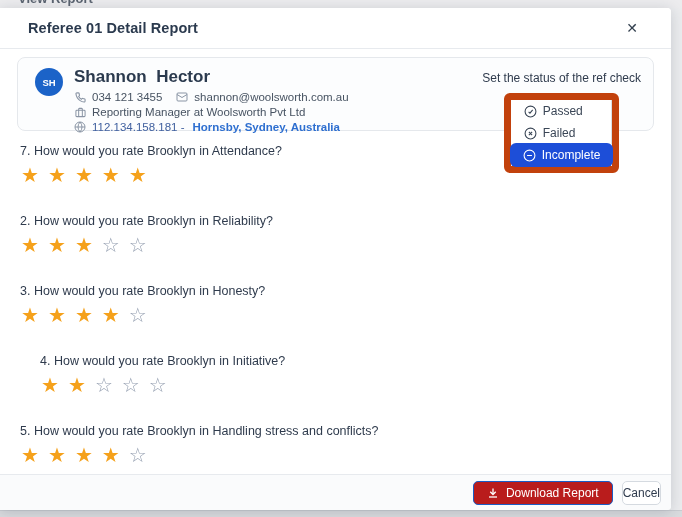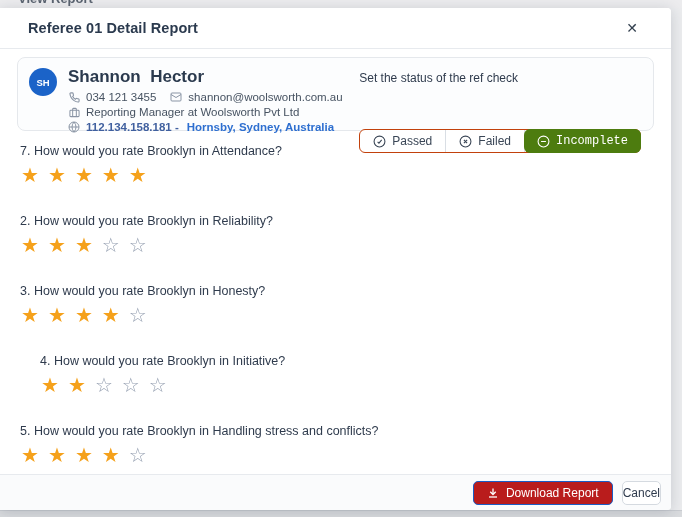--- a/index.html
+++ b/index.html
@@ -37,50 +37,49 @@
   .close-btn {
     width:22px; height:22px; display:flex; align-items:center; justify-content:center;
     font-size:14px; color:#33404f; cursor:pointer; user-select:none;
   }
   .modal-body { position:absolute; top:41px; left:0; right:0; bottom:36px; overflow:hidden; }
 
   
   .info-card {
     position:absolute; top:8px; left:17px; width:637px; height:74px;
     background:#fcfdfe; border:1px solid #e5e8ec; border-radius:8px;
-    display:flex; padding:9px 12px 9px 11px;
+    display:flex; padding:9px 12px 9px 17px;
   }
   .avatar {
     width:28px; height:28px; border-radius:50%; background:#1b63c8;
     color:#fff; font-size:9.5px; font-weight:700;
     display:flex; align-items:center; justify-content:center; flex:0 0 auto;
     margin-top:1px;
   }
   .info-left { margin-left:11px; flex:1 1 auto; }
   .ref-name { font-size:17px; font-weight:700; color:#2b3a4e; white-space:pre; margin-bottom:4px; }
   .info-row { display:flex; align-items:center; gap:6px; font-size:11.5px; color:#475362; margin-bottom:3px; }
   .info-row .mini-icon { width:12px; height:12px; flex:0 0 auto; display:flex; align-items:center; justify-content:center; }
   .mini-icon svg { display:block; }
-  .ip-text { color:#40609f; font-weight:700; }
+  .ip-text { color:#40609f; font-weight:400; }
   .loc-text { color:#2e6fd0; font-weight:700; margin-left:2px; }
-  .info-right { flex:0 0 auto; display:flex; flex-direction:column; align-items:flex-start; justify-content:flex-start; padding-top:4px;gap:36px; }
+  .info-right { flex:0 0 auto; display:flex; flex-direction:column; align-items:center; justify-content:flex-start; padding-top:4px; }
   .status-caption { font-size:12px; color:#2f3b4d; margin-bottom:8px; }
   .status-group {
-    display:flex; background:#fff; border:1px solid #c2410c; border-radius:6px;
+    display:flex; background:#fff; border:7px solid #c2410c; border-radius:6px;flex-direction:column;
   }
   .status-btn {
     display:flex; align-items:center; gap:6px;
     padding:4px 13px; font-size:12px; color:#3a4656; cursor:pointer;
     border-right:1px solid #d9dee4; background:transparent;
   }
   .status-btn:last-child { border-right:none; }
   .status-btn.selected {
-    background:#4d7c0f; color:#fff; border-radius:6px; margin:-1px; padding:5px 13px;
+    background:#1d4ed8; color:#fff; border-radius:6px; margin:-1px; padding:5px 13px;
     border-right:none;
-    font-family:Liberation Mono, monospace;
   }
   .status-btn svg { display:block; }
 
   
   .questions { position:absolute; top:95px; left:20px; right:20px; }
   .question { position:absolute; left:0; right:0; }
   .q-label { font-size:12.5px; color:#2f3b4d; }
   .stars { position:absolute; top:21px; left:1px; font-size:20px; letter-spacing:0; line-height:1; }
   .star { display:inline-block; margin-right:9px; cursor:pointer; }
   .star.filled { color:#f5a11b; }

